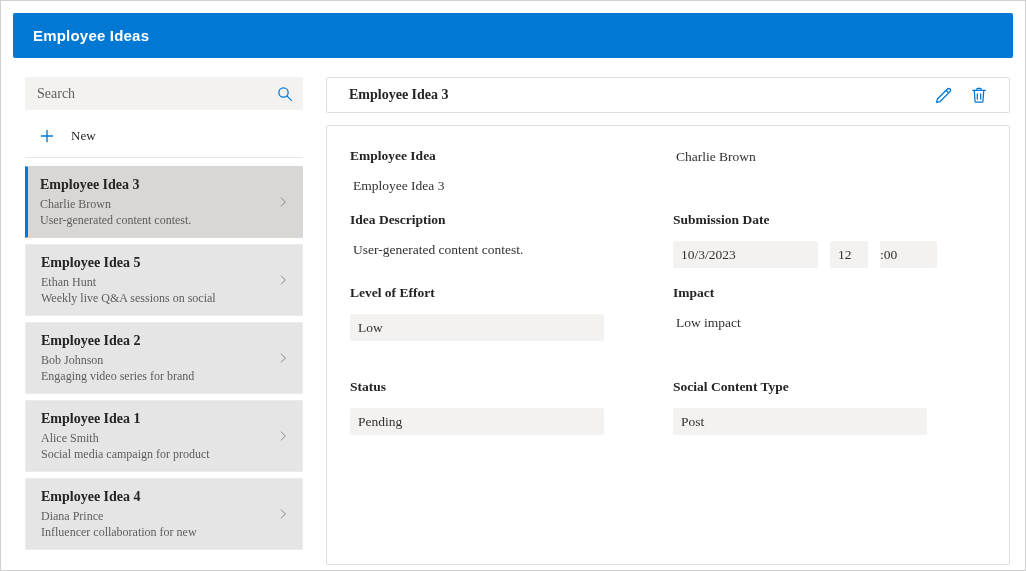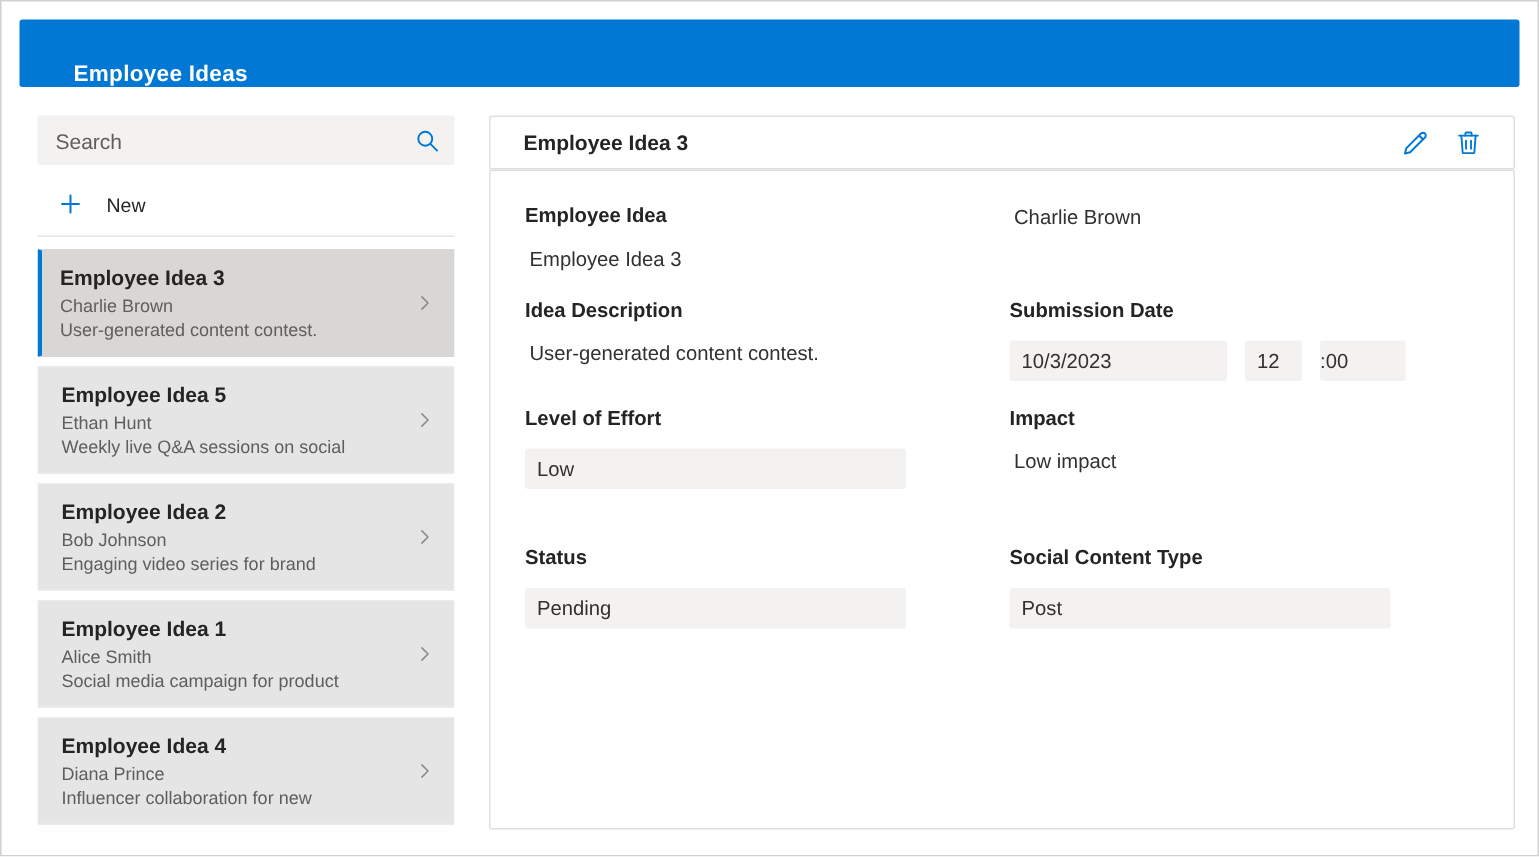--- a/index.html
+++ b/index.html
@@ -15,35 +15,36 @@
     background: #ffffff;
     overflow: hidden;
   }
   
   .appbar {
     margin: 12px 12px 0 12px;
     height: 45px;
     background: #0078d4;
     border-radius: 2px;
     display: flex;
-    align-items: flex-end;
-    padding-left: 36px;
+    align-items: center;
+    padding-left: 20px;
   }
   .appbar-title {
     color: #ffffff;
     font-size: 15px;
     font-weight: bold;
     letter-spacing: .2px;
   }
   
   .layout {
     display: flex;
     gap: 23px;
     padding: 19px 15px 0 24px;
     align-items: flex-start;
+    font-family: Liberation Serif, serif;
   }
   
   .sidebar { width: 278px; flex: 0 0 278px; }
   .searchbox {
     height: 33px;
     background: #f3f2f1;
     display: flex;
     align-items: center;
     border-radius: 2px;
   }
@@ -107,21 +108,21 @@
     padding: 0 16px 0 22px;
   }
   .detail-title { flex: 1; font-size: 14px; font-weight: 600; color: #252423; }
   .icon-btn {
     width: 28px; height: 28px;
     display: flex; align-items: center; justify-content: center;
     cursor: pointer;
   }
   .icon-btn + .icon-btn { margin-left: 8px; }
   .form-card {
-    margin-top: 0;
+    margin-top: 12px;
     border: 1px solid #e1dfdd;
     border-radius: 2px;
     background: #fff;
     height: 440px;
     padding: 22px 23px;
   }
   .form-row { display: flex; gap: 23px; margin-bottom: 17px; }
   .form-row.gap-before { margin-top: 38px; }
   .field { width: 300px; }
   .field-label {

